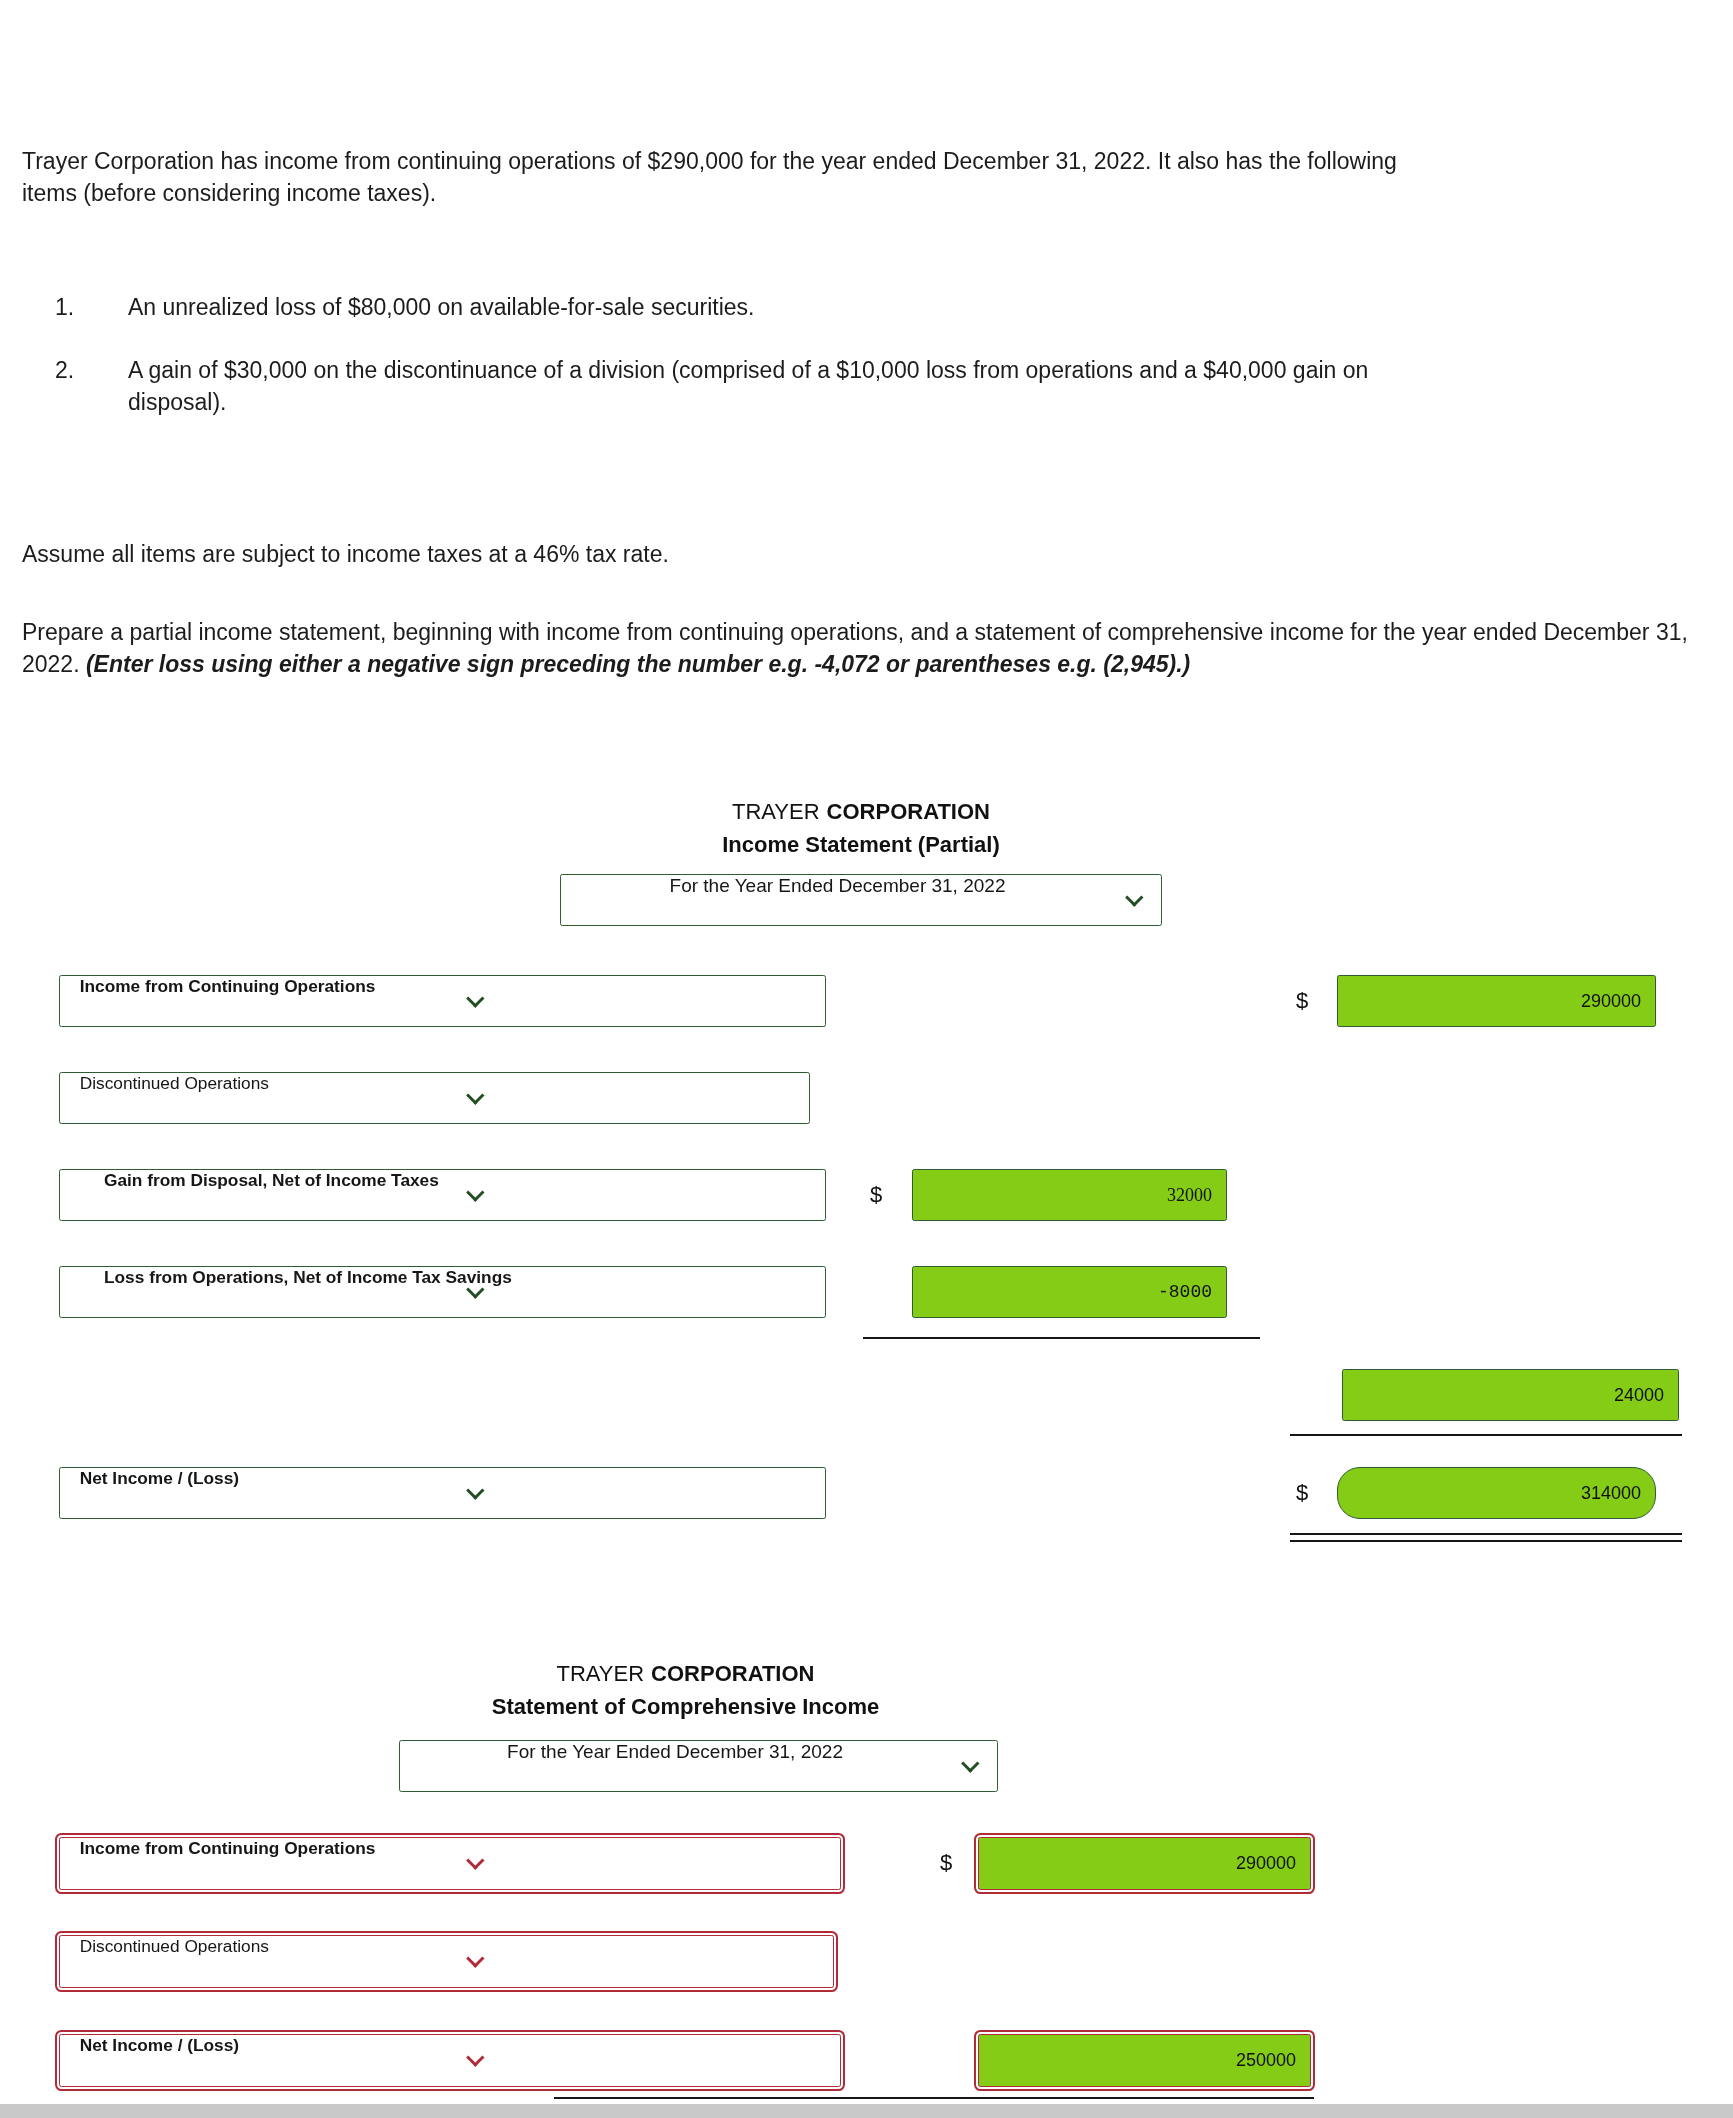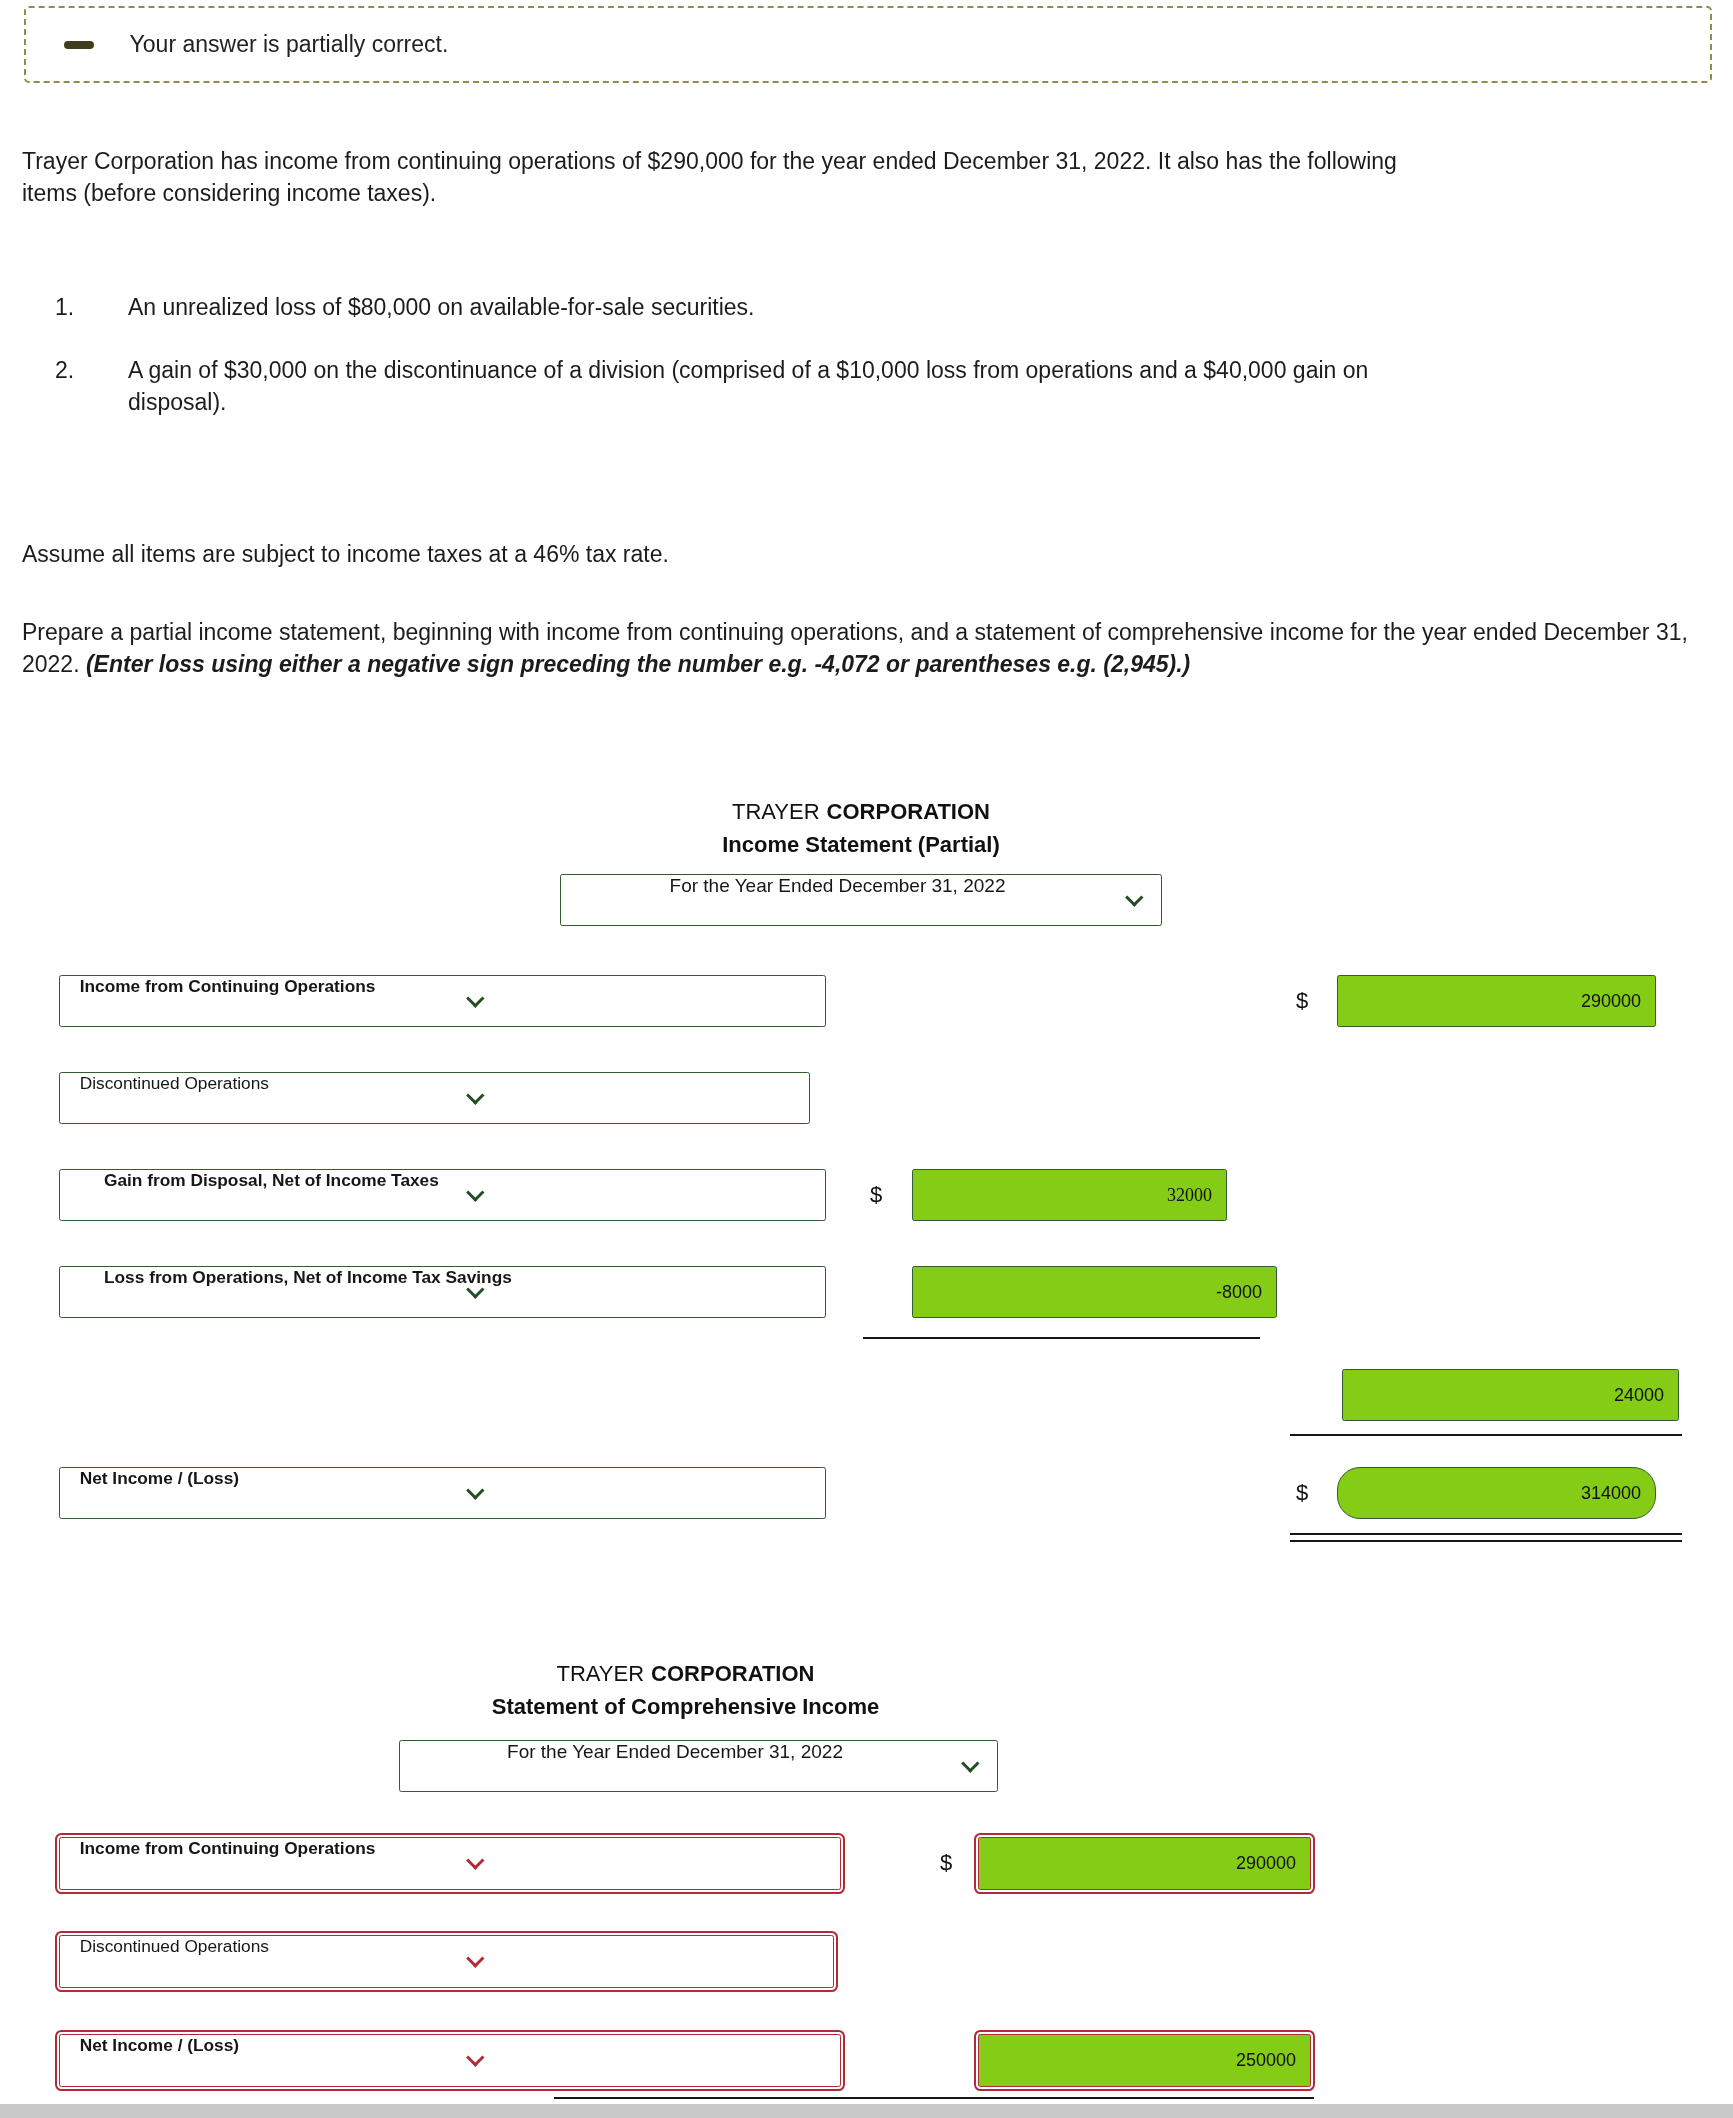--- a/index.html
+++ b/index.html
@@ -74,24 +74,20 @@
   }
   .wrong .chev { border-right-color:#b02a37; border-bottom-color:#b02a37; }
 
   .bottom-band { position:absolute; left:0; top:2104px; width:1733px; height:14px; background:#c9c9c9; }
 </style>
 </head>
 <body>
 
 <div class="page">
 
-  <div class="banner">
-    <span class="dash-ic"></span>
-    <span class="banner-text">Your answer is partially correct.</span>
-  </div>
 
   <p class="para p1">Trayer Corporation has income from continuing operations of $290,000 for the year ended December 31, 2022. It also has the following items (before considering income taxes).</p>
 
   <div class="list-row li1">
     <span class="list-num">1.</span>
     <span class="list-text">An unrealized loss of $80,000 on available-for-sale securities.</span>
   </div>
   <div class="list-row li2">
     <span class="list-num">2.</span>
     <span class="list-text">A gain of $30,000 on the discontinuance of a division (comprised of a $10,000 loss from operations and a $40,000 gain on disposal).</span>
@@ -127,21 +123,21 @@
     <span class="lbl">Gain from Disposal, Net of Income Taxes</span>
     <span class="chev"></span>
   </div>
   <span class="dollar" style="left:870px; top:1182px;">$</span>
   <input class="amt" style="left: 912px; top: 1169px; width: 315px; font-family: Liberation Serif, serif;" type="text" value="32000">
 
   <div class="dd indent" style="left:59px; top:1266px; width:767px;">
     <span class="lbl">Loss from Operations, Net of Income Tax Savings</span>
     <span class="chev"></span>
   </div>
-  <input class="amt" style="left: 912px; top: 1266px; width: 365px;" type="text" value="-8000">
+  <input class="amt" style="left: 912px; top: 1266px; width: 315px; font-family: Liberation Mono, monospace;" type="text" value="-8000">
   <div class="uline" style="left:863px; top:1337px; width:397px;"></div>
 
   <input class="amt" style="left: 1342px; top: 1369px; width: 337px;" type="text" value="24000">
   <div class="uline" style="left:1290px; top:1434px; width:392px;"></div>
 
   <div class="dd" style="left:59px; top:1467px; width:767px;">
     <span class="lbl">Net Income / (Loss)</span>
     <span class="chev"></span>
   </div>
   <span class="dollar" style="left:1296px; top:1480px;">$</span>

